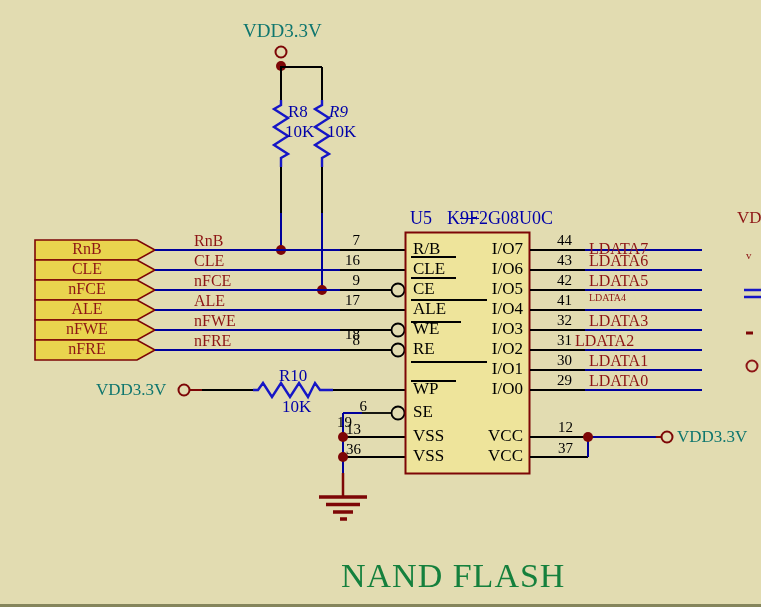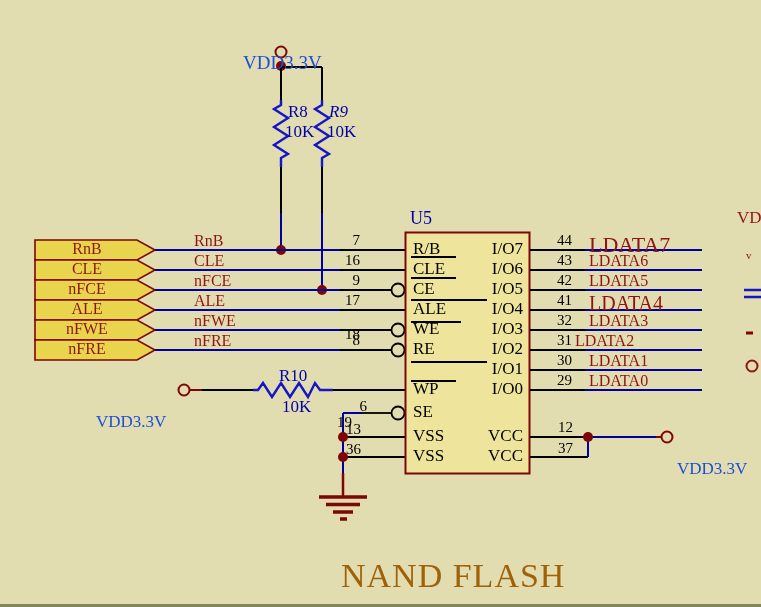--- a/index.html
+++ b/index.html
@@ -5,28 +5,28 @@
   html,body{margin:0;padding:0;}
   .canvas{
     position:relative;width:761px;height:607px;overflow:hidden;
     background:#e2dcb1;
     font-family:"Liberation Serif","DejaVu Serif",serif;
   }
   .canvas svg{position:absolute;left:0;top:0;}
   .t{position:absolute;white-space:nowrap;line-height:1.05;}
   .blue{color:#0000a8;}
   .net{color:#8d1515;}
-  .maroon{color:#1d4ed8;margin-top:32px;}
+  .maroon{color:#0f766e;}
   .pinno{color:#000;font-size:15px;}
   .pinname{color:#000;font-size:17px;}
   .num-r{text-align:right;}
   .port-label{color:#8d1515;font-size:16px;text-align:center;width:100px;left:37px;}
   .io-r{text-align:right;width:68px;left:455px;}
   .strike{text-decoration:line-through;}
-  .sheet-title{font-size:34px;color:#a16207;letter-spacing:1px;}
+  .sheet-title{font-size:34px;color:#15803d;letter-spacing:1px;}
   .bottom-edge{position:absolute;left:0;bottom:0;width:761px;height:3px;background:#85855c;}
 </style>
 </head>
 <body>
 
 <div class="canvas">
 
   <svg width="761" height="607" viewBox="0 0 761 607">
 
     <g>
@@ -173,20 +173,21 @@
   <div class="t net" style="left:746px;top:250px;font-size:11px;">v</div>
 
   <div class="t blue" style="left:288px;top:103px;font-size:17px;">R8</div>
   <div class="t blue" style="left:285px;top:123px;font-size:17px;">10K</div>
   <div class="t blue" style="left:329px;top:103px;font-size:17px;font-style:italic;">R9</div>
   <div class="t blue" style="left:327px;top:123px;font-size:17px;">10K</div>
   <div class="t blue" style="left:279px;top:367px;font-size:17px;">R10</div>
   <div class="t blue" style="left:282px;top:398px;font-size:17px;">10K</div>
 
   <div class="t blue" style="left:410px;top:209px;font-size:18px;">U5</div>
+  <div class="t blue" style="left:447px;top:209px;font-size:18px;"><span>K</span><span class="strike">9F</span><span>2G08U0C</span></div>
 
   <div class="t port-label" style="top:241px;">RnB</div>
   <div class="t port-label" style="top:261px;">CLE</div>
   <div class="t port-label" style="top:281px;">nFCE</div>
   <div class="t port-label" style="top:301px;">ALE</div>
   <div class="t port-label" style="top:321px;">nFWE</div>
   <div class="t port-label" style="top:341px;">nFRE</div>
 
   <div class="t net" style="left:194px;top:233px;font-size:16px;">RnB</div>
   <div class="t net" style="left:194px;top:253px;font-size:16px;">CLE</div>
@@ -232,24 +233,24 @@
   <div class="t pinno" style="left:557px;top:253px;">43</div>
   <div class="t pinno" style="left:557px;top:273px;">42</div>
   <div class="t pinno" style="left:557px;top:293px;">41</div>
   <div class="t pinno" style="left:557px;top:313px;">32</div>
   <div class="t pinno" style="left:557px;top:333px;">31</div>
   <div class="t pinno" style="left:557px;top:353px;">30</div>
   <div class="t pinno" style="left:557px;top:373px;">29</div>
   <div class="t pinno" style="left:558px;top:420px;">12</div>
   <div class="t pinno" style="left:558px;top:441px;">37</div>
 
-  <div class="t net" style="left:589px;top:233px;font-size:22px;">LDATA7</div>
+  <div class="t net" style="left:589px;top:241px;font-size:16px;">LDATA7</div>
   <div class="t net" style="left:589px;top:253px;font-size:16px;">LDATA6</div>
   <div class="t net" style="left:589px;top:273px;font-size:16px;">LDATA5</div>
-  <div class="t net" style="left:589px;top:293px;font-size:20px;">LDATA4</div>
+  <div class="t net" style="left:589px;top:293px;font-size:10px;">LDATA4</div>
   <div class="t net" style="left:589px;top:313px;font-size:16px;">LDATA3</div>
   <div class="t net" style="left:575px;top:333px;font-size:16px;">LDATA2</div>
   <div class="t net" style="left:589px;top:353px;font-size:16px;">LDATA1</div>
   <div class="t net" style="left:589px;top:373px;font-size:16px;">LDATA0</div>
 
   <div class="t sheet-title" style="left:341px;top:558px;">NAND FLASH</div>
 
   <div class="bottom-edge"></div>
 </div>
 

